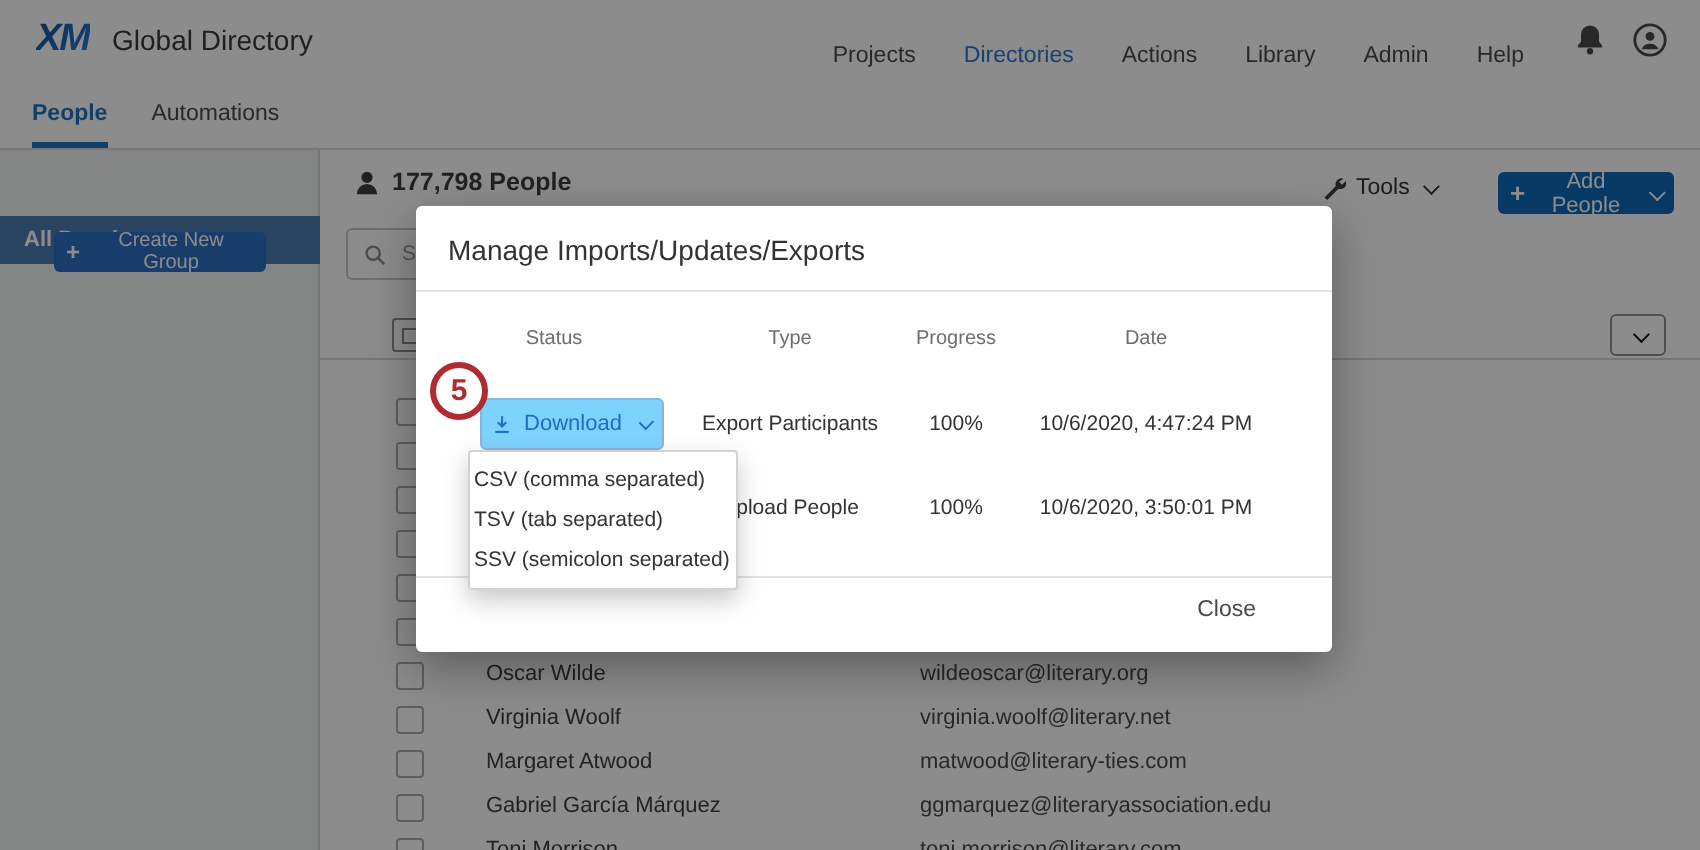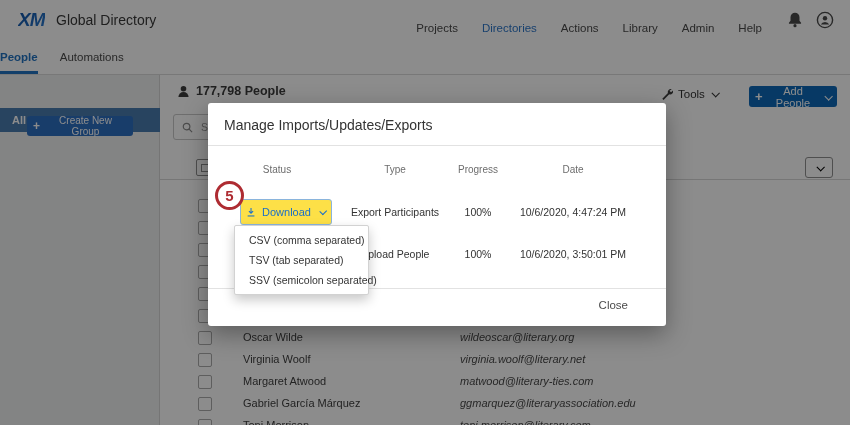--- a/index.html
+++ b/index.html
@@ -10,21 +10,21 @@
   .logo{position:absolute;left:18px;top:9px;font-size:19px;font-weight:800;font-style:italic;letter-spacing:-1px;
         background:linear-gradient(135deg,#0d4fa0,#2f7fd6);-webkit-background-clip:text;background-clip:text;color:transparent;cursor:pointer;}
   .apptitle{position:absolute;left:56px;top:12px;font-size:14px;color:#3a3a3a;}
   .gnav{position:absolute;right:88px;top:0;height:40px;display:flex;align-items:center;gap:24px;}
   .gnav a{font-size:11.5px;color:#4a4a4a;text-decoration:none;cursor:pointer;margin-top:16px;}
   .gnav a.active{color:#2e77c9;}
   .topicon{position:absolute;top:11px;width:18px;height:18px;cursor:pointer;}
   .bellwrap{right:46px;} .acctwrap{right:16px;}
   
   .tabbar{position:absolute;left:0;top:40px;width:850px;height:35px;background:#fff;border-bottom:1px solid #dadada;
-          display:flex;align-items:stretch;gap:22px;box-sizing:border-box;}
+          display:flex;align-items:stretch;padding-left:16px;gap:22px;box-sizing:border-box;}
   .tab{display:inline-flex;align-items:center;font-size:11.5px;color:#4a4a4a;border-bottom:3px solid transparent;
        padding-top:2px;cursor:pointer;}
   .tab.active{color:#2273c2;font-weight:bold;border-bottom-color:#2273c2;}
   
   .sidebar{position:absolute;left:0;top:75px;width:160px;bottom:0;background:#eef0f1;border-right:1px solid #d5d5d5;box-sizing:border-box;}
   .group-selected{position:absolute;left:0;top:5px;width:160px;height:24px;background:#4a7cb0;color:#fff;
        font-size:11px;font-weight:bold;line-height:24px;padding-left:12px;box-sizing:border-box;cursor:pointer;margin-top:28px;}
   .create-group{position:absolute;left:27px;top:41px;width:106px;height:20px;background:#2d6fc1;border:none;border-radius:3px;
        color:#fff;font-size:10px;font-family:inherit;display:flex;align-items:center;justify-content:center;gap:4px;cursor:pointer;}
   .create-group .plus{font-size:12px;font-weight:bold;line-height:1;}
@@ -42,40 +42,40 @@
   .selall{position:absolute;left:36px;top:84px;width:15px;height:15px;border:1px solid #8f8f8f;border-radius:2px;background:#fff;
        display:flex;align-items:center;justify-content:center;cursor:pointer;}
   .selall .inner{width:6px;height:6px;border:1px solid #8f8f8f;}
   .colbtn{position:absolute;left:645px;top:82px;width:28px;height:21px;background:#fff;border:1px solid #909090;border-radius:3px;
        display:flex;align-items:center;justify-content:center;cursor:pointer;}
   .thead-div{position:absolute;left:0;right:0;top:104px;height:1px;background:#d8d8d8;}
   .rows{position:absolute;left:0;right:0;top:120px;}
   .prow{position:relative;height:22px;}
   .cb{position:absolute;left:38px;top:4px;width:12px;height:12px;border:1px solid #ababab;border-radius:2px;background:#fff;cursor:pointer;}
   .pname{position:absolute;left:83px;top:4px;font-size:11px;color:#3f3f3f;}
-  .pemail{position:absolute;left:300px;top:4px;font-size:11px;color:#4a4a4a;font-style:italic;}
+  .pemail{position:absolute;left:300px;top:4px;font-size:11px;color:#4a4a4a;}
   
   .overlay{position:absolute;left:0;top:0;width:850px;height:425px;background:rgba(0,0,0,0.45);z-index:10;}
   .modal{position:absolute;left:208px;top:103px;width:458px;height:223px;background:#fff;border-radius:3px;z-index:20;
        box-shadow:0 8px 24px rgba(0,0,0,0.35);}
   .mtitle{position:absolute;left:16px;top:14px;margin:0;font-size:14px;font-weight:normal;color:#333;}
   .mdiv{position:absolute;left:0;right:0;top:42px;height:1px;background:#e2e2e2;}
   .mcol{position:absolute;top:61px;transform:translateX(-50%);font-size:10px;color:#6d6d6d;}
   .mrows{position:absolute;left:0;right:0;top:90px;}
   .mrow{position:relative;height:42px;}
-  .dl{position:absolute;left:32px;top:6px;width:92px;height:26px;background:#fde047;border:1px solid #8ab4dc;border-radius:3px;
+  .dl{position:absolute;left:32px;top:6px;width:92px;height:26px;background:#7dd3fc;border:1px solid #8ab4dc;border-radius:3px;
        display:flex;align-items:center;justify-content:center;gap:7px;color:#1a6fc9;font-size:11px;font-family:inherit;cursor:pointer;}
   .mcell{position:absolute;top:13px;transform:translateX(-50%);font-size:10.5px;color:#333;white-space:nowrap;}
   .mfoot-div{position:absolute;left:0;right:0;top:185px;height:1px;background:#e2e2e2;}
   .mclose{position:absolute;right:38px;top:196px;background:none;border:none;font-size:11.5px;color:#4a4a4a;
        font-family:inherit;cursor:pointer;padding:0;}
   
   .dlmenu{position:absolute;left:234px;top:225px;width:133px;background:#fff;border:1px solid #d2d2d2;border-radius:2px;z-index:25;
        box-shadow:0 5px 12px rgba(0,0,0,0.22);padding:4px 0;}
-  .mi{height:20px;line-height:20px;padding-left:14px;font-size:10.5px;color:#333;cursor:pointer;white-space:nowrap;}
+  .mi{height:20px;line-height:20px;padding-left:2px;font-size:10.5px;color:#333;cursor:pointer;white-space:nowrap;}
   
   .step-badge{position:absolute;left:215px;top:181px;width:23px;height:23px;border:3.5px solid #ae2c32;border-radius:50%;
        background:#fff;color:#ae2c32;font-size:15px;font-weight:bold;display:flex;align-items:center;justify-content:center;z-index:30;}
   
   .chev{display:inline-block;width:5px;height:5px;border-right:1.3px solid currentColor;border-bottom:1.3px solid currentColor;
        transform:rotate(45deg) translateY(-1px);margin-left:2px;}
   svg{display:block;}
 </style>
 </head>
 <body>

